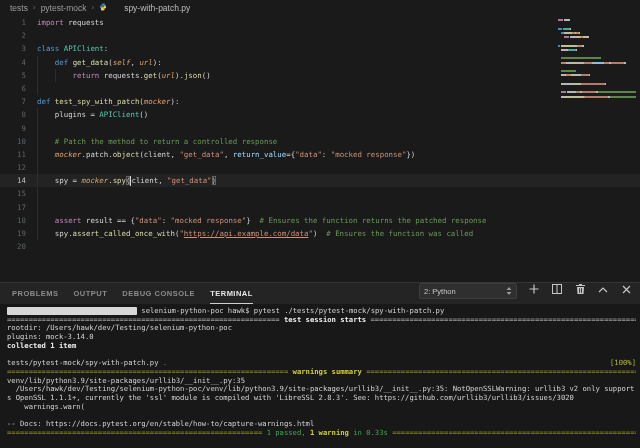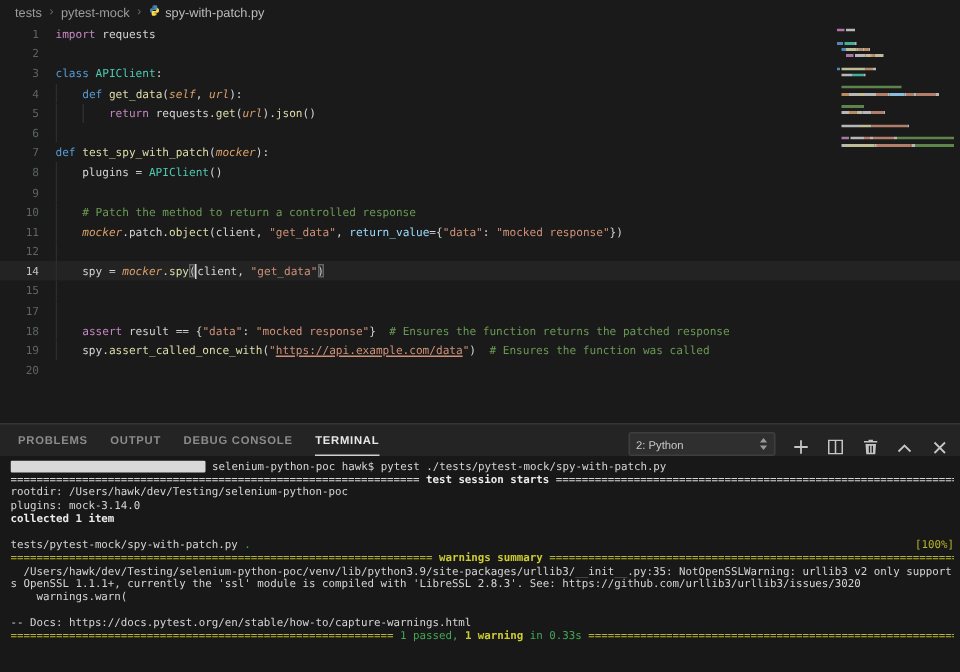--- a/index.html
+++ b/index.html
@@ -8,21 +8,21 @@
     background:#1a1a1a;
     font-family:"Liberation Sans",sans-serif;
     position:relative;
   }
   
   #breadcrumb{
     height:16px;display:flex;align-items:center;gap:5px;
     padding-left:10px;font-size:8.5px;color:#9d9d9d;background:#1a1a1a;
   }
   .crumb-sep{color:#6b6b6b;font-size:8px;line-height:1}
-  #crumb-file{color:#bcbcbc;display:flex;align-items:flex-start;gap:3px}
+  #crumb-file{color:#bcbcbc;display:flex;align-items:flex-start;gap:17px}
   
   #editor{position:relative;height:266px;background:#1a1a1a}
   .row{display:flex;height:13.2px;position:relative;align-items:center}
   .row.active{background:rgba(255,255,255,.045)}
   .gutter{
     flex:none;width:26px;text-align:right;color:#5c6468;
     font-family:"DejaVu Sans Mono",monospace;font-size:7.4px;line-height:13.2px;
   }
   .row.active .gutter{color:#c2c2c2}
   .codeline{
@@ -45,21 +45,21 @@
   
   #panel-header{
     height:21px;background:#242424;border-top:1px solid #353535;
     display:flex;align-items:stretch;padding:0 8px 0 12px;
   }
   .ptab{
     font-size:7.5px;letter-spacing:.5px;color:#8c8c8c;margin-right:15px;
     display:flex;align-items:center;border-bottom:1px solid transparent;cursor:default;font-weight:bold;
   }
   .ptab.active{color:#e7e7e7;border-bottom-color:#cfcfcf}
-  #panel-controls{margin-left:auto;display:flex;align-items:flex-end;gap:11px}
+  #panel-controls{margin-left:auto;display:flex;align-items:flex-start;gap:11px}
   #terminal-select{
     width:88px;height:14px;background:#2f2f2f;border:1px solid #3e3e3e;border-radius:2px;
     display:flex;align-items:center;justify-content:space-between;
     font-size:7.5px;color:#c8c8c8;padding:0 4px;
   }
   .icon-btn{display:flex;align-items:center;justify-content:center;width:12px;height:12px}
   .icon-btn svg{display:block}
   
   #terminal{
     background:#181818;height:145px;padding:3px 0 0 7px;
@@ -331,19 +331,20 @@
 
 <div id="terminal">
     <div class="tline"><span class="redact-box"></span><span class="tk-plain"> selenium-python-poc hawk$ pytest ./tests/pytest-mock/spy-with-patch.py</span></div>
     <div class="tline"><span class="tk-plain">=============================================================== </span><span class="tk-bold">test session starts</span><span class="tk-plain"> ================================================================</span></div>
     <div class="tline"><span class="tk-plain">rootdir: /Users/hawk/dev/Testing/selenium-python-poc</span></div>
     <div class="tline"><span class="tk-plain">plugins: mock-3.14.0</span></div>
     <div class="tline"><span class="tk-bold">collected 1 item</span></div>
     <div class="tline"></div>
     <div class="tline"><span class="tk-plain">tests/pytest-mock/spy-with-patch.py </span><span class="tk-green">.</span><span class="tk-yellow tk-right">[100%]</span></div>
     <div class="tline"><span class="tk-yellow">================================================================= </span><span class="tk-yellowBold">warnings summary</span><span class="tk-yellow"> =================================================================</span></div>
+    <div class="tline"><span class="tk-plain">venv/lib/python3.9/site-packages/urllib3/__init__.py:35</span></div>
     <div class="tline"><span class="tk-plain">  /Users/hawk/dev/Testing/selenium-python-poc/venv/lib/python3.9/site-packages/urllib3/__init__.py:35: NotOpenSSLWarning: urllib3 v2 only support</span></div>
     <div class="tline"><span class="tk-plain">s OpenSSL 1.1.1+, currently the 'ssl' module is compiled with 'LibreSSL 2.8.3'. See: https://github.com/urllib3/urllib3/issues/3020</span></div>
     <div class="tline"><span class="tk-plain">    warnings.warn(</span></div>
     <div class="tline"></div>
     <div class="tline"><span class="tk-plain">-- Docs: https://docs.pytest.org/en/stable/how-to/capture-warnings.html</span></div>
     <div class="tline"><span class="tk-yellow">=========================================================== </span><span class="tk-green">1 passed</span><span class="tk-green">, </span><span class="tk-yellowBold">1 warning</span><span class="tk-green"> in 0.33s</span><span class="tk-yellow"> ===========================================================</span></div>
   </div>
 
 </body></html>

